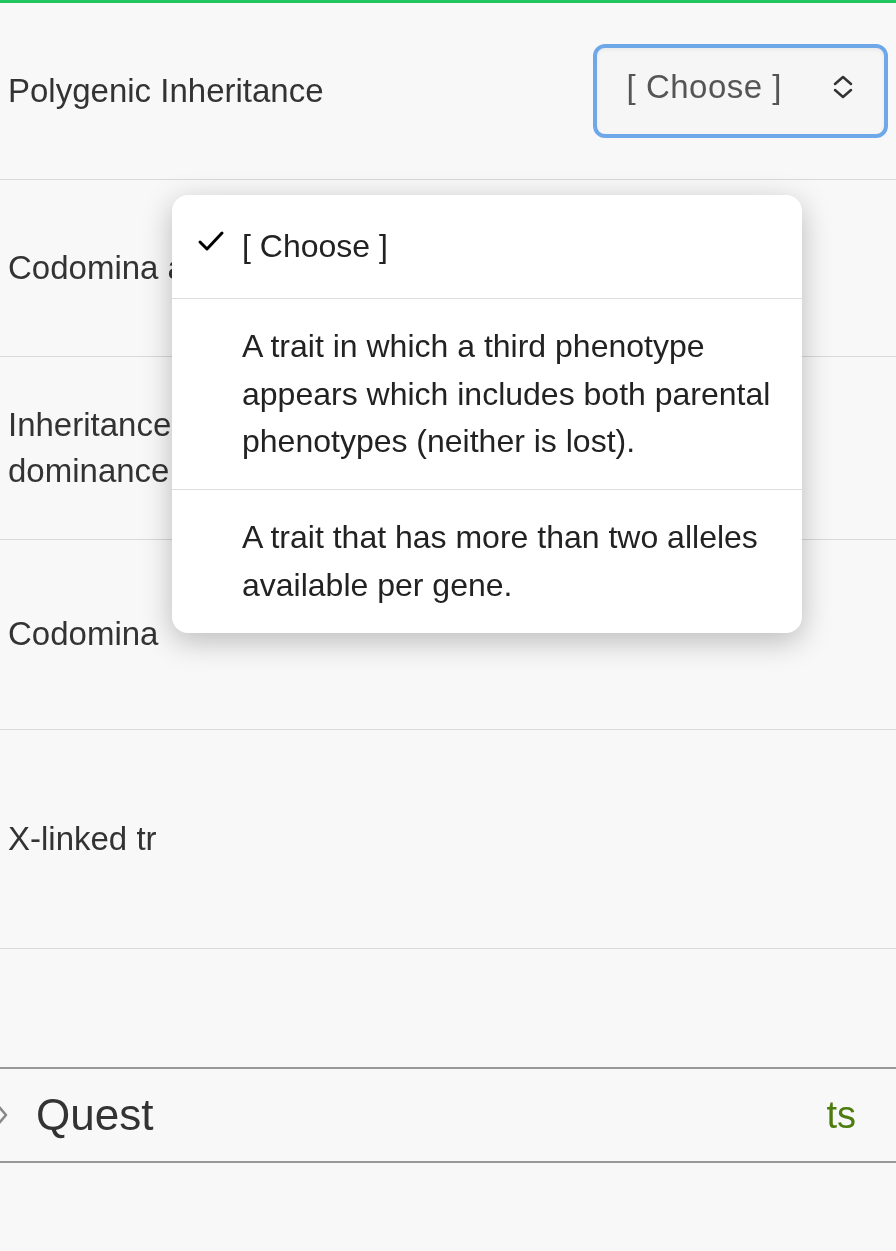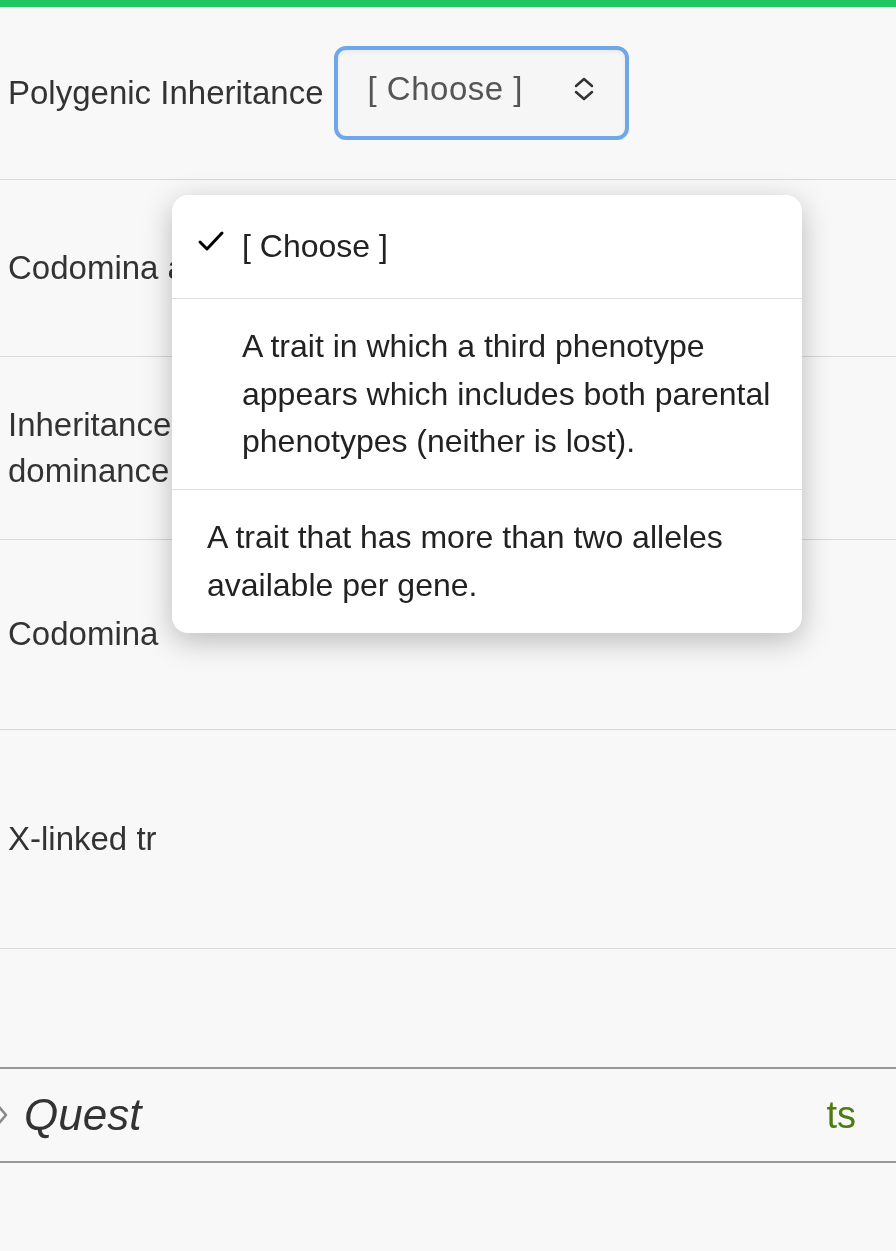--- a/index.html
+++ b/index.html
@@ -20,21 +20,22 @@
       position: relative;
     }
     .row {
       display: flex;
       align-items: center;
       padding: 0 8px;
       border-bottom: 1px solid #d8d8d8;
       background: #f8f8f8;
     }
     .row-top {
-      border-top: 7px solid #22c55e;
+      border-top: 3px solid #22c55e;
+      justify-content: space-between;
     }
     .row-1 {
       height: 180px;
     }
     .row-2 {
       height: 177px;
     }
     .row-3 {
       height: 183px;
     }
@@ -93,21 +94,20 @@
       line-height: 1.48;
       position: relative;
       cursor: pointer;
     }
     .dropdown-item:first-child {
       padding-top: 28px;
       padding-bottom: 28px;
     }
     .dropdown-item:last-child {
       border-bottom: none;
-      padding-left: 35px;
     }
     .checkmark {
       position: absolute;
       left: 24px;
       top: 32px;
       width: 30px;
       height: 30px;
     }
     .bottom-bar {
       position: absolute;
@@ -119,22 +119,21 @@
       border-bottom: 2px solid #999;
       display: flex;
       align-items: center;
       justify-content: space-between;
       padding: 0 40px 0 0;
       background: #f8f8f8;
     }
     .bottom-left {
       display: flex;
       align-items: center;
-      gap: 14px;
-      font-style: italic;
+      gap: 26px;
     }
     .chevron-right {
       width: 20px;
       height: 36px;
       margin-left: -10px;
     }
     .quest-text {
       font-size: 44px;
       color: #333;
       font-weight: 400;

